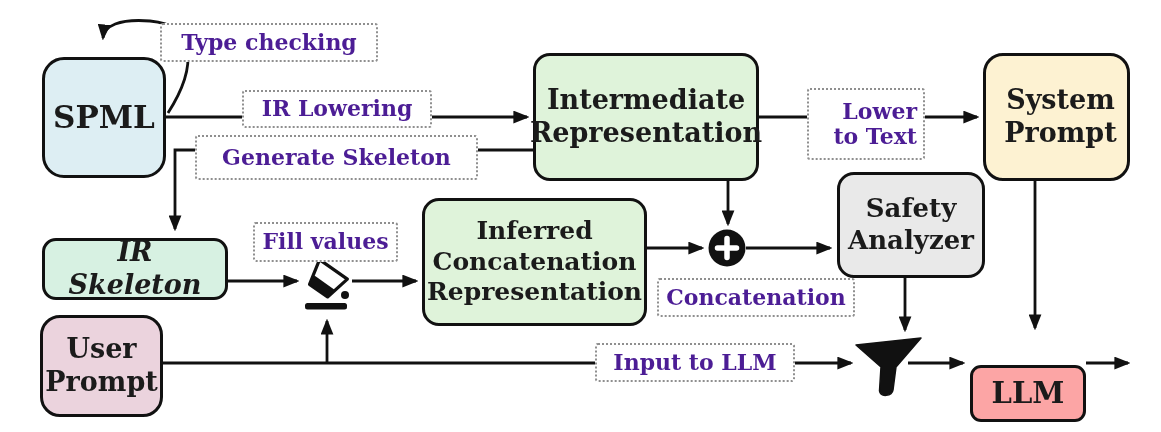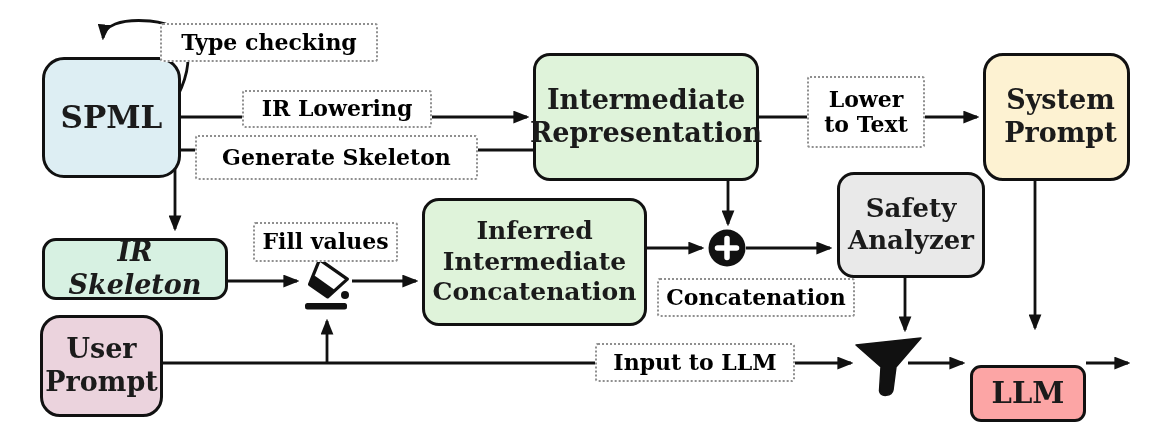--- a/index.html
+++ b/index.html
@@ -11,36 +11,36 @@
   .node{
     position:absolute;z-index:2;box-sizing:border-box;
     border:3.2px solid #111;border-radius:17px;
     display:flex;align-items:center;justify-content:center;text-align:center;
     font-weight:bold;color:#1b1b1b;line-height:1.22;padding:2px 8px;
   }
   .edge-label{
     position:absolute;z-index:3;box-sizing:border-box;background:#ffffff;
     border:2px dotted #8f8f8f;border-radius:3px;
     display:flex;align-items:center;justify-content:center;text-align:center;
-    font-weight:bold;color:#000000;font-size:22px;line-height:1.15;padding:1px 6px;
+    font-weight:bold;color:#4c1d95;font-size:22px;line-height:1.15;padding:1px 6px;
   }
   
-  #n-spml{left:42px;top:57px;width:139px;height:121px;font-size:31px;border-radius:22px;}
+  #n-spml{left:42px;top:57px;width:124px;height:121px;font-size:31px;border-radius:22px;}
   #n-ir{left:533px;top:53px;width:226px;height:128px;font-size:27px;}
   #n-sysprompt{left:983px;top:53px;width:147px;height:128px;font-size:27px;border-radius:20px;}
   #n-safety{left:837px;top:172px;width:148px;height:106px;font-size:26px;background:#e9e9e9;}
   #n-irskel{left:42px;top:238px;width:186px;height:62px;font-size:27px;border-radius:14px;}
   #n-infir{left:422px;top:198px;width:225px;height:128px;font-size:25px;}
   #n-userprompt{left:40px;top:315px;width:123px;height:102px;font-size:27px;border-radius:20px;}
   #n-llm{left:970px;top:335px;width:116px;height:57px;font-size:29px;border-radius:11px;}
   
   #l-typecheck{left:160px;top:23px;width:218px;height:39px;}
   #l-irlower{left:242px;top:90px;width:190px;height:38px;}
   #l-genskel{left:195px;top:135px;width:283px;height:45px;}
-  #l-lowertext{left:807px;top:76px;width:118px;height:72px;}
+  #l-lowertext{left:807px;top:88px;width:118px;height:72px;text-align:right;}
   #l-fillvalues{left:253px;top:222px;width:145px;height:40px;}
   #l-concat{left:657px;top:278px;width:198px;height:39px;}
   #l-inputllm{left:595px;top:343px;width:200px;height:39px;}
 </style>
 </head>
 <body>
 
 <div id="figure">
 
   <svg id="edges" width="1161" height="432" viewBox="0 0 1161 432">
@@ -103,21 +103,21 @@
   <div class="node" id="n-spml" style="background-color: rgb(221, 238, 243);">SPML</div>
 
   <div class="node" id="n-ir" style="background-color: rgb(223, 243, 218);">Intermediate Representation</div>
 
   <div class="node" id="n-sysprompt" style="background-color: rgb(253, 242, 210); padding-left: 16px;">System Prompt</div>
 
   <div class="node" id="n-safety" style="background-color: rgb(233, 233, 233);">Safety Analyzer</div>
 
   <div class="node" id="n-irskel" style="background-color: rgb(215, 241, 226); font-style: italic;">IR Skeleton</div>
 
-  <div class="node" id="n-infir" style="background-color: rgb(223, 243, 218);">Inferred Intermediate Concatenation</div>
+  <div class="node" id="n-infir" style="background-color: rgb(223, 243, 218);">Inferred Concatenation Representation</div>
 
   <div class="node" id="n-userprompt" style="background-color: rgb(235, 211, 221);">User Prompt</div>
 
   <div class="node" id="n-llm" style="background-color: #fca5a5; margin-top: 30px;">LLM</div>
 
   <div class="edge-label" id="l-typecheck">Type checking</div>
   <div class="edge-label" id="l-irlower">IR Lowering</div>
   <div class="edge-label" id="l-genskel">Generate Skeleton</div>
   <div class="edge-label" id="l-lowertext">Lower to Text</div>
   <div class="edge-label" id="l-fillvalues">Fill values</div>

